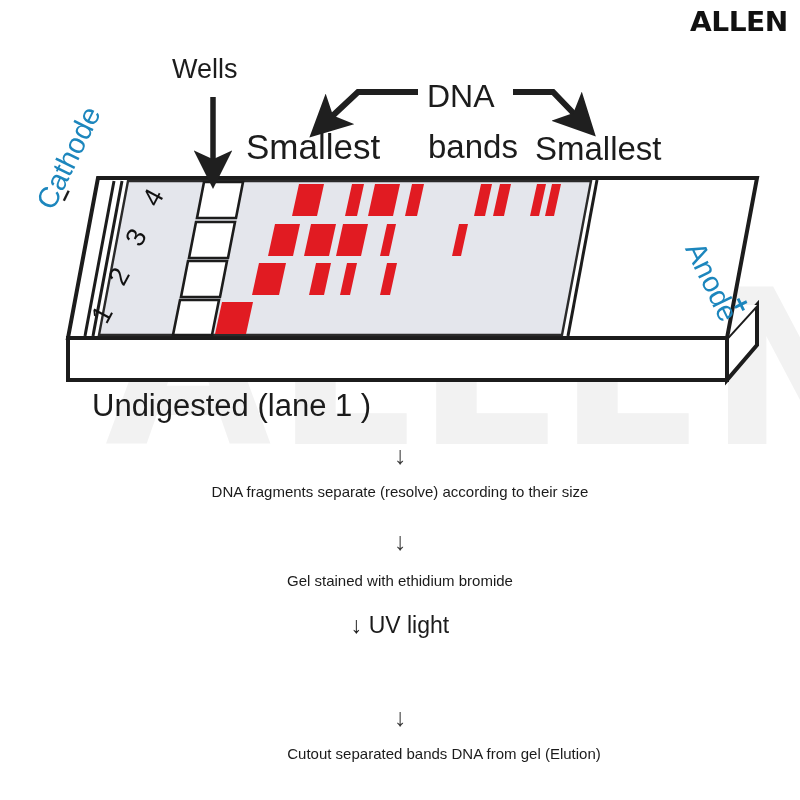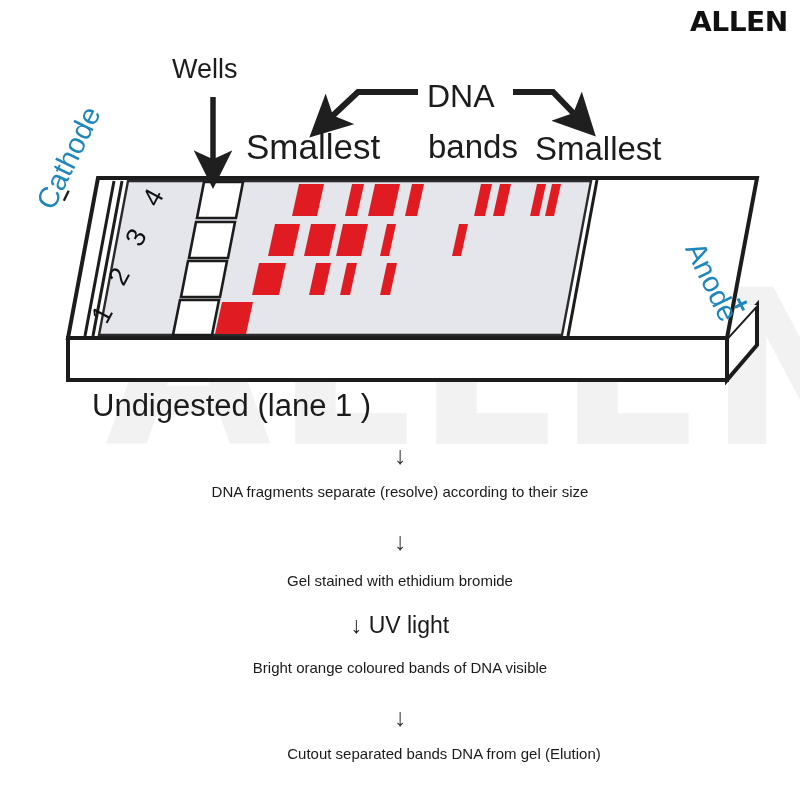--- a/index.html
+++ b/index.html
@@ -235,17 +235,16 @@
   <div class="electrode anode">Anode</div>
   <div class="anode-sign">+</div>
 
   <div class="flow undigested">Undigested (lane 1 )</div>
 
   <div class="flow arrowtext f-a1">↓</div>
   <div class="flow step f-s1">DNA fragments separate (resolve) according to their size</div>
   <div class="flow arrowtext f-a2">↓</div>
   <div class="flow step f-s2">Gel stained with ethidium bromide</div>
   <div class="flow step f-uv">↓ UV light</div>
-  <div class="flow step f-s3">Bright orange coloured bands of DNA visible</div>
   <div class="flow arrowtext f-a3">↓</div>
   <div class="flow step f-s4">Cutout separated bands DNA from gel (Elution)</div>
 
 </div>
 
 </body></html>

